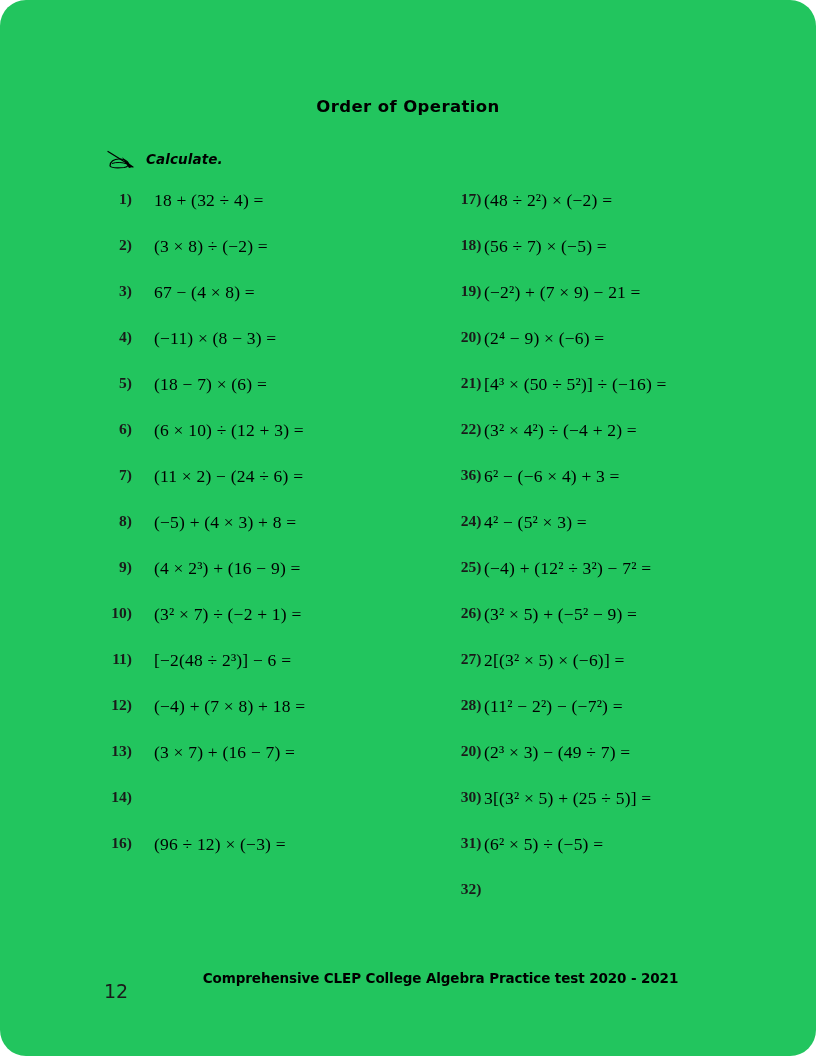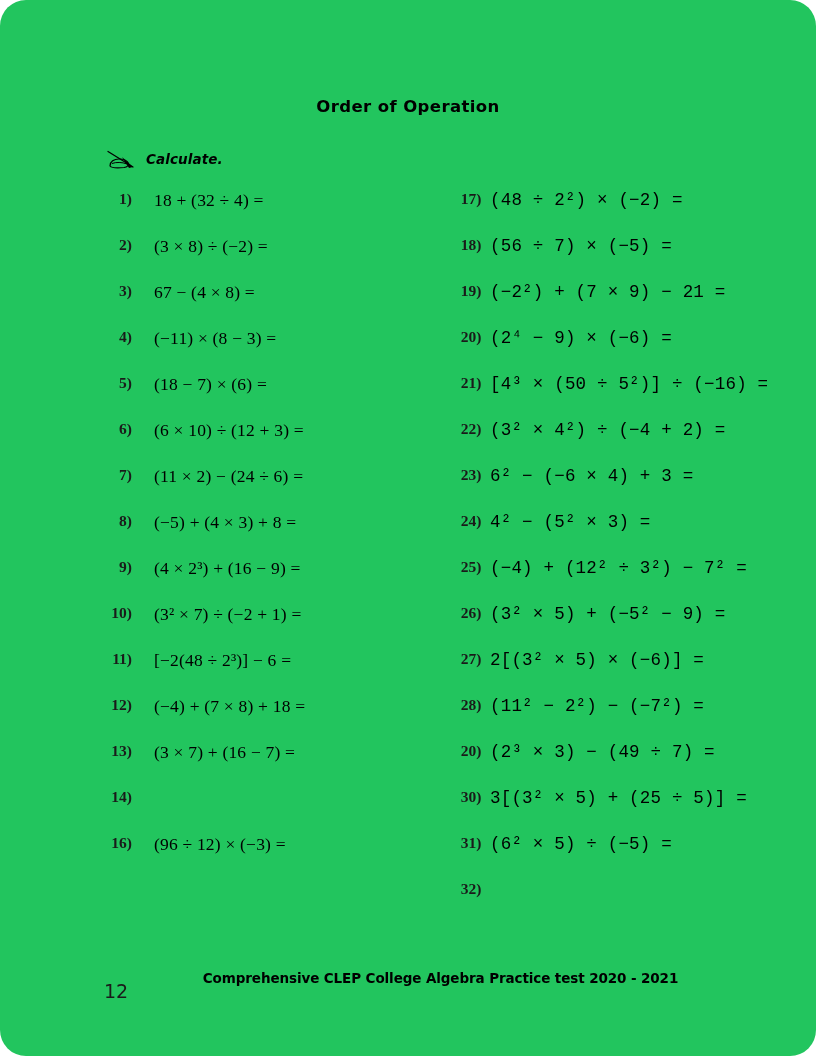--- a/index.html
+++ b/index.html
@@ -89,21 +89,21 @@
   .col-right .prob-num { width: 26px; text-align: center; }
 
   .prob-expr {
     font-family: "Liberation Serif", serif;
     font-size: 17.5px;
     color: #000000;
     margin-left: 22px;
     flex: 0 0 auto;
     letter-spacing: 0.2px;
   }
-  .col-right .prob-expr { margin-left: 6px; font-family: Liberation Mono, monospace; }
+  .col-right .prob-expr { margin-left: 0; }
 
   
   .footer {
     position: absolute;
     left: 0;
     top: 962px;
     width: 816px;
     height: 40px;
   }
   .page-number {
@@ -227,21 +227,21 @@
       </div>
     <div class="prob">
         <span class="prob-num">21)</span>
         <span class="prob-expr">[4³ × (50 ÷ 5²)] ÷ (−16) =</span>
       </div>
     <div class="prob">
         <span class="prob-num">22)</span>
         <span class="prob-expr">(3² × 4²) ÷ (−4 + 2) =</span>
       </div>
     <div class="prob">
-        <span class="prob-num">23)</span>
+        <span class="prob-num">36)</span>
         <span class="prob-expr">6² − (−6 × 4) + 3 =</span>
       </div>
     <div class="prob">
         <span class="prob-num">24)</span>
         <span class="prob-expr">4² − (5² × 3) =</span>
       </div>
     <div class="prob">
         <span class="prob-num">25)</span>
         <span class="prob-expr">(−4) + (12² ÷ 3²) − 7² =</span>
       </div>

